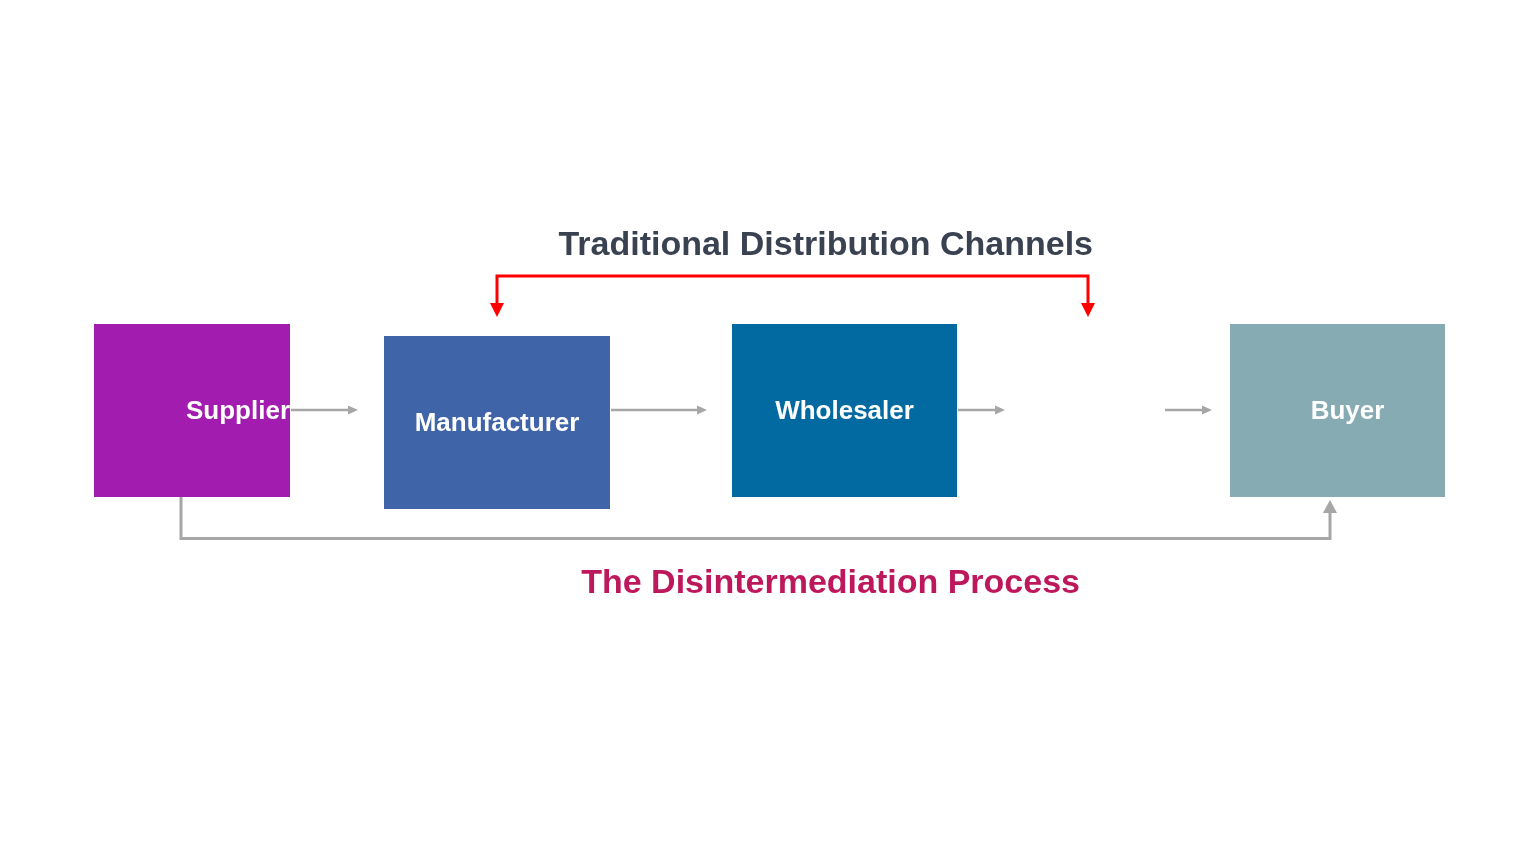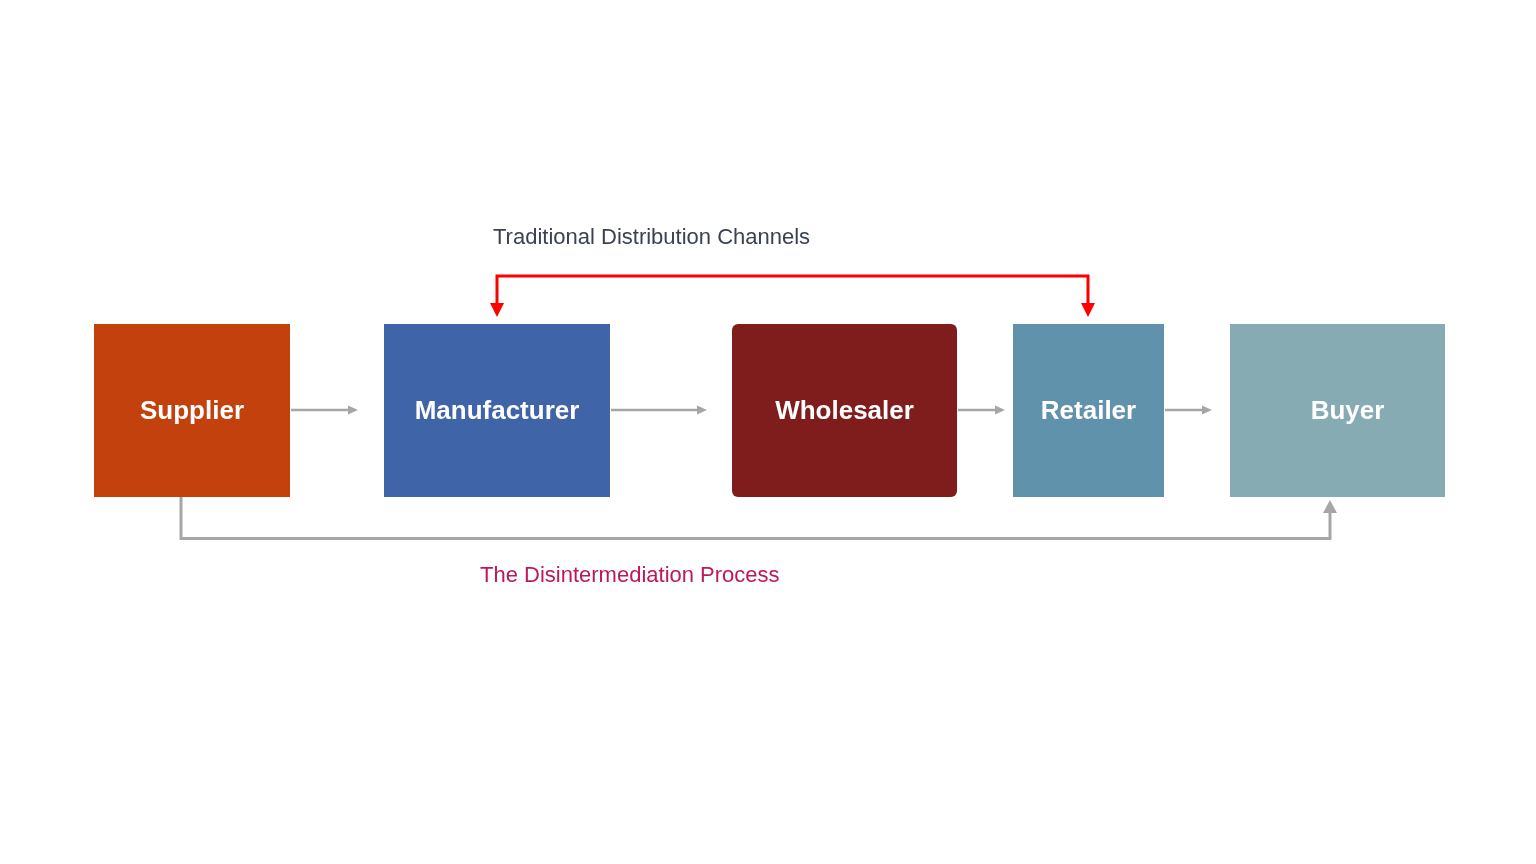--- a/index.html
+++ b/index.html
@@ -19,23 +19,23 @@
     position: absolute;
     left: 0;
     top: 0;
     width: 1536px;
     height: 864px;
     pointer-events: none;
   }
   .diagram-title {
     position: absolute;
     margin: 0;
-    text-align: left;
-    font-weight: 400;
-    font-size: 22px;
+    text-align: right;
+    font-weight: 700;
+    font-size: 34px;
     letter-spacing: 0px;
     white-space: nowrap;
   }
   .title-traditional {
     left: 493px;
     width: 600px;
     top: 224px;
   }
   .title-disintermediation {
     left: 480px;
@@ -84,35 +84,32 @@
 
     <line x1="1165" y1="410" x2="1203" y2="410" stroke-width="2.5" style="stroke: rgb(166, 166, 166);"></line>
     <polygon points="1212,410 1202,405.5 1202,414.5" style="fill: rgb(166, 166, 166);"></polygon>
 
     <path d="M181,497 L181,538.5 L1330,538.5 L1330,511" fill="none" stroke-width="3" style="stroke: rgb(166, 166, 166);"></path>
     <polygon points="1330,500 1323,513 1337,513" style="fill: rgb(166, 166, 166);"></polygon>
   </svg>
 
   <h1 class="diagram-title title-traditional" style="color: rgb(58, 66, 82);">Traditional Distribution Channels</h1>
 
-  <div class="node node-supplier" style="background-color: #c2410c;">
+  <div class="node node-supplier" style="background-color: #a21caf; justify-content: flex-end;">
     <span class="node-label">Supplier</span>
   </div>
 
-  <div class="node node-manufacturer" style="background-color: rgb(64, 100, 168);">
+  <div class="node node-manufacturer" style="background-color: rgb(64, 100, 168); margin-top: 12px;">
     <span class="node-label">Manufacturer</span>
   </div>
 
-  <div class="node node-wholesaler" style="background-color: #7f1d1d; border-radius: 6px;">
+  <div class="node node-wholesaler" style="background-color: #0369a1;">
     <span class="node-label">Wholesaler</span>
   </div>
 
-  <div class="node node-retailer" style="background-color: rgb(96, 147, 171);">
-    <span class="node-label">Retailer</span>
-  </div>
 
   <div class="node node-buyer" style="background-color: rgb(134, 171, 179); padding-left: 20px;">
     <span class="node-label">Buyer</span>
   </div>
 
   <h2 class="diagram-title title-disintermediation" style="color: #be185d;">The Disintermediation Process</h2>
 
 </div>
 
 </body></html>

